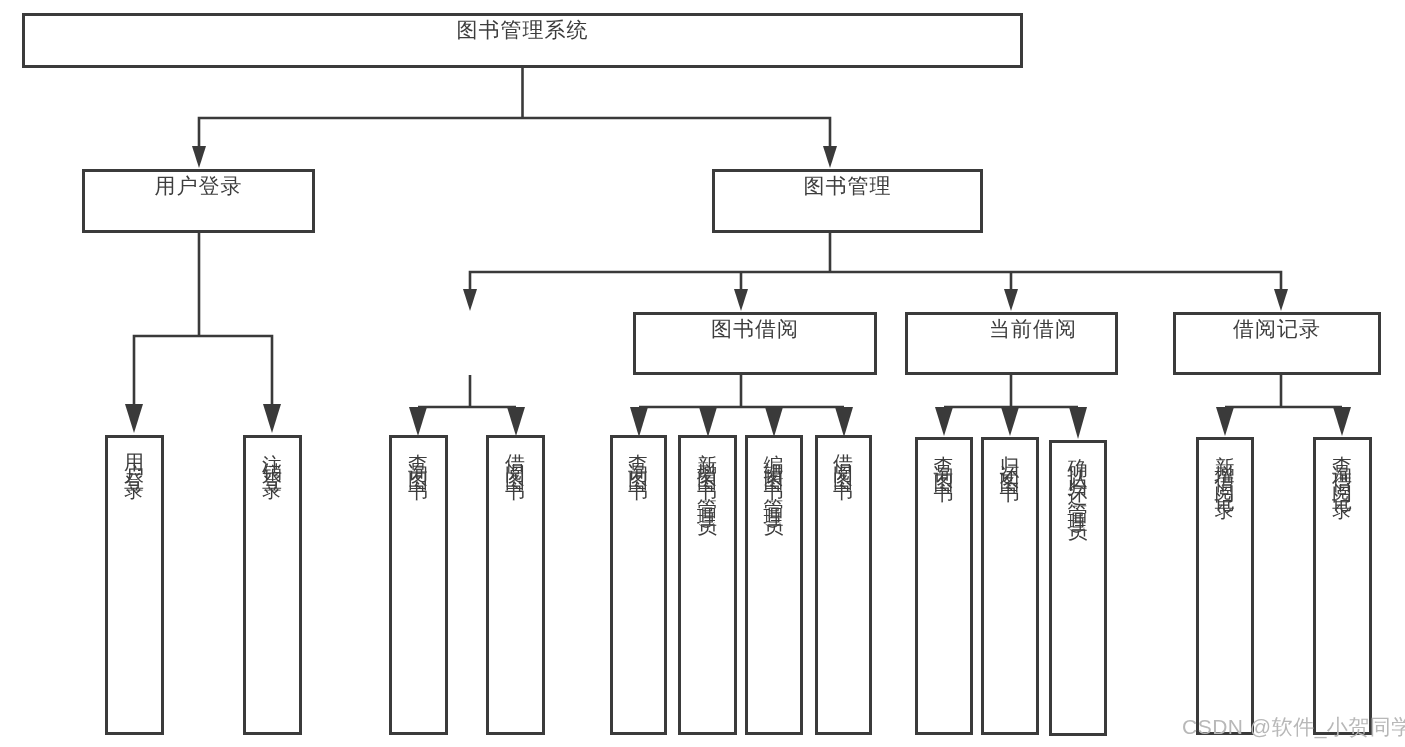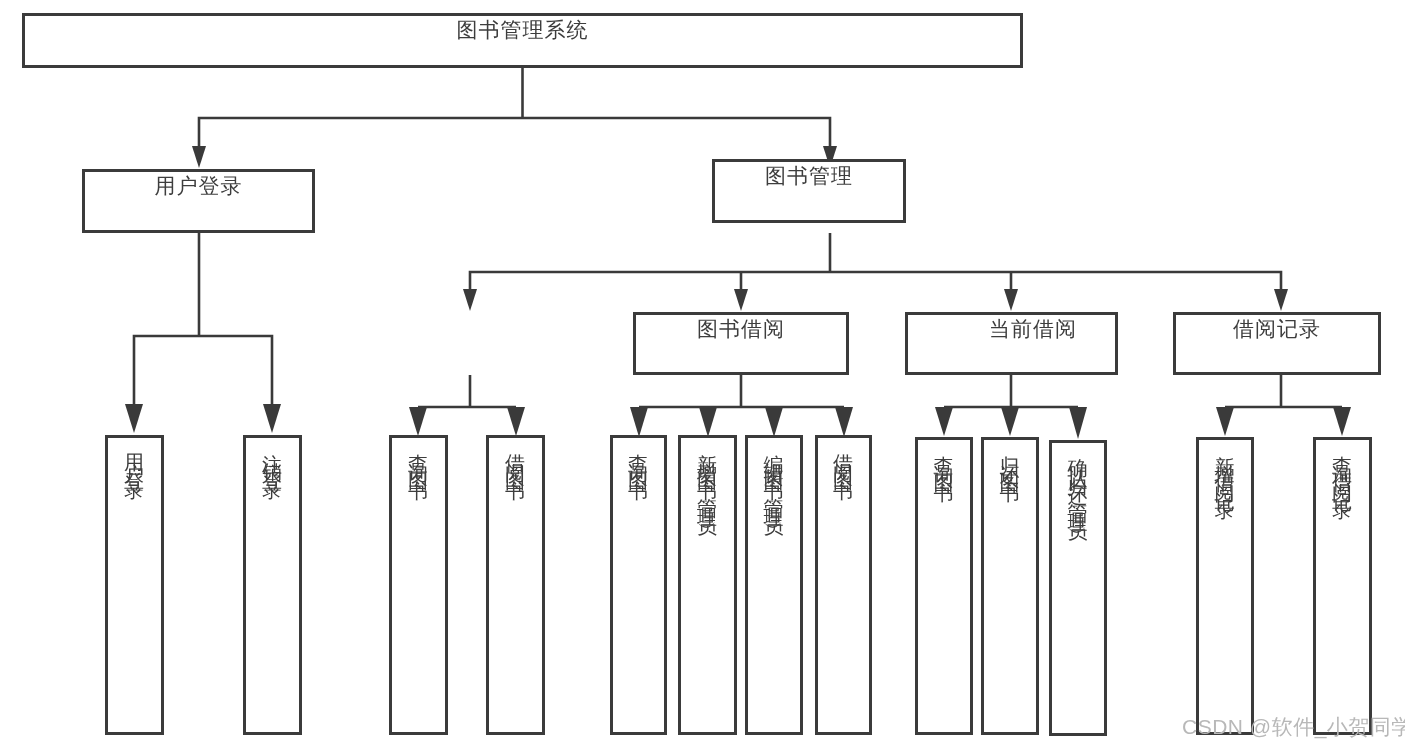--- a/index.html
+++ b/index.html
@@ -124,25 +124,25 @@
     </g>
   </svg>
 
   <div class="box" style="left:22px; top:13px; width:1001px; height:55px;">
     <span class="hlabel">图书管理系统</span>
   </div>
 
   <div class="box" style="left:82px; top:169px; width:233px; height:64px;">
     <span class="hlabel">用户登录</span>
   </div>
-  <div class="box" style="left:712px; top:159px; width:194px; height:64px;">
+  <div class="box" style="left:712px; top:169px; width:271px; height:64px;">
     <span class="hlabel">图书管理</span>
   </div>
 
-  <div class="box" style="left:633px; top:312px; width:216px; height:63px;">
+  <div class="box" style="left:633px; top:312px; width:244px; height:63px;">
     <span class="hlabel">图书借阅</span>
   </div>
   <div class="box" style="left:905px; top:312px; width:213px; height:63px;padding-left:43px;">
     <span class="hlabel">当前借阅</span>
   </div>
   <div class="box" style="left:1173px; top:312px; width:208px; height:63px;">
     <span class="hlabel">借阅记录</span>
   </div>
 
   <div class="box vbox" style="left:105px; top:435px; width:59px; height:300px;">

